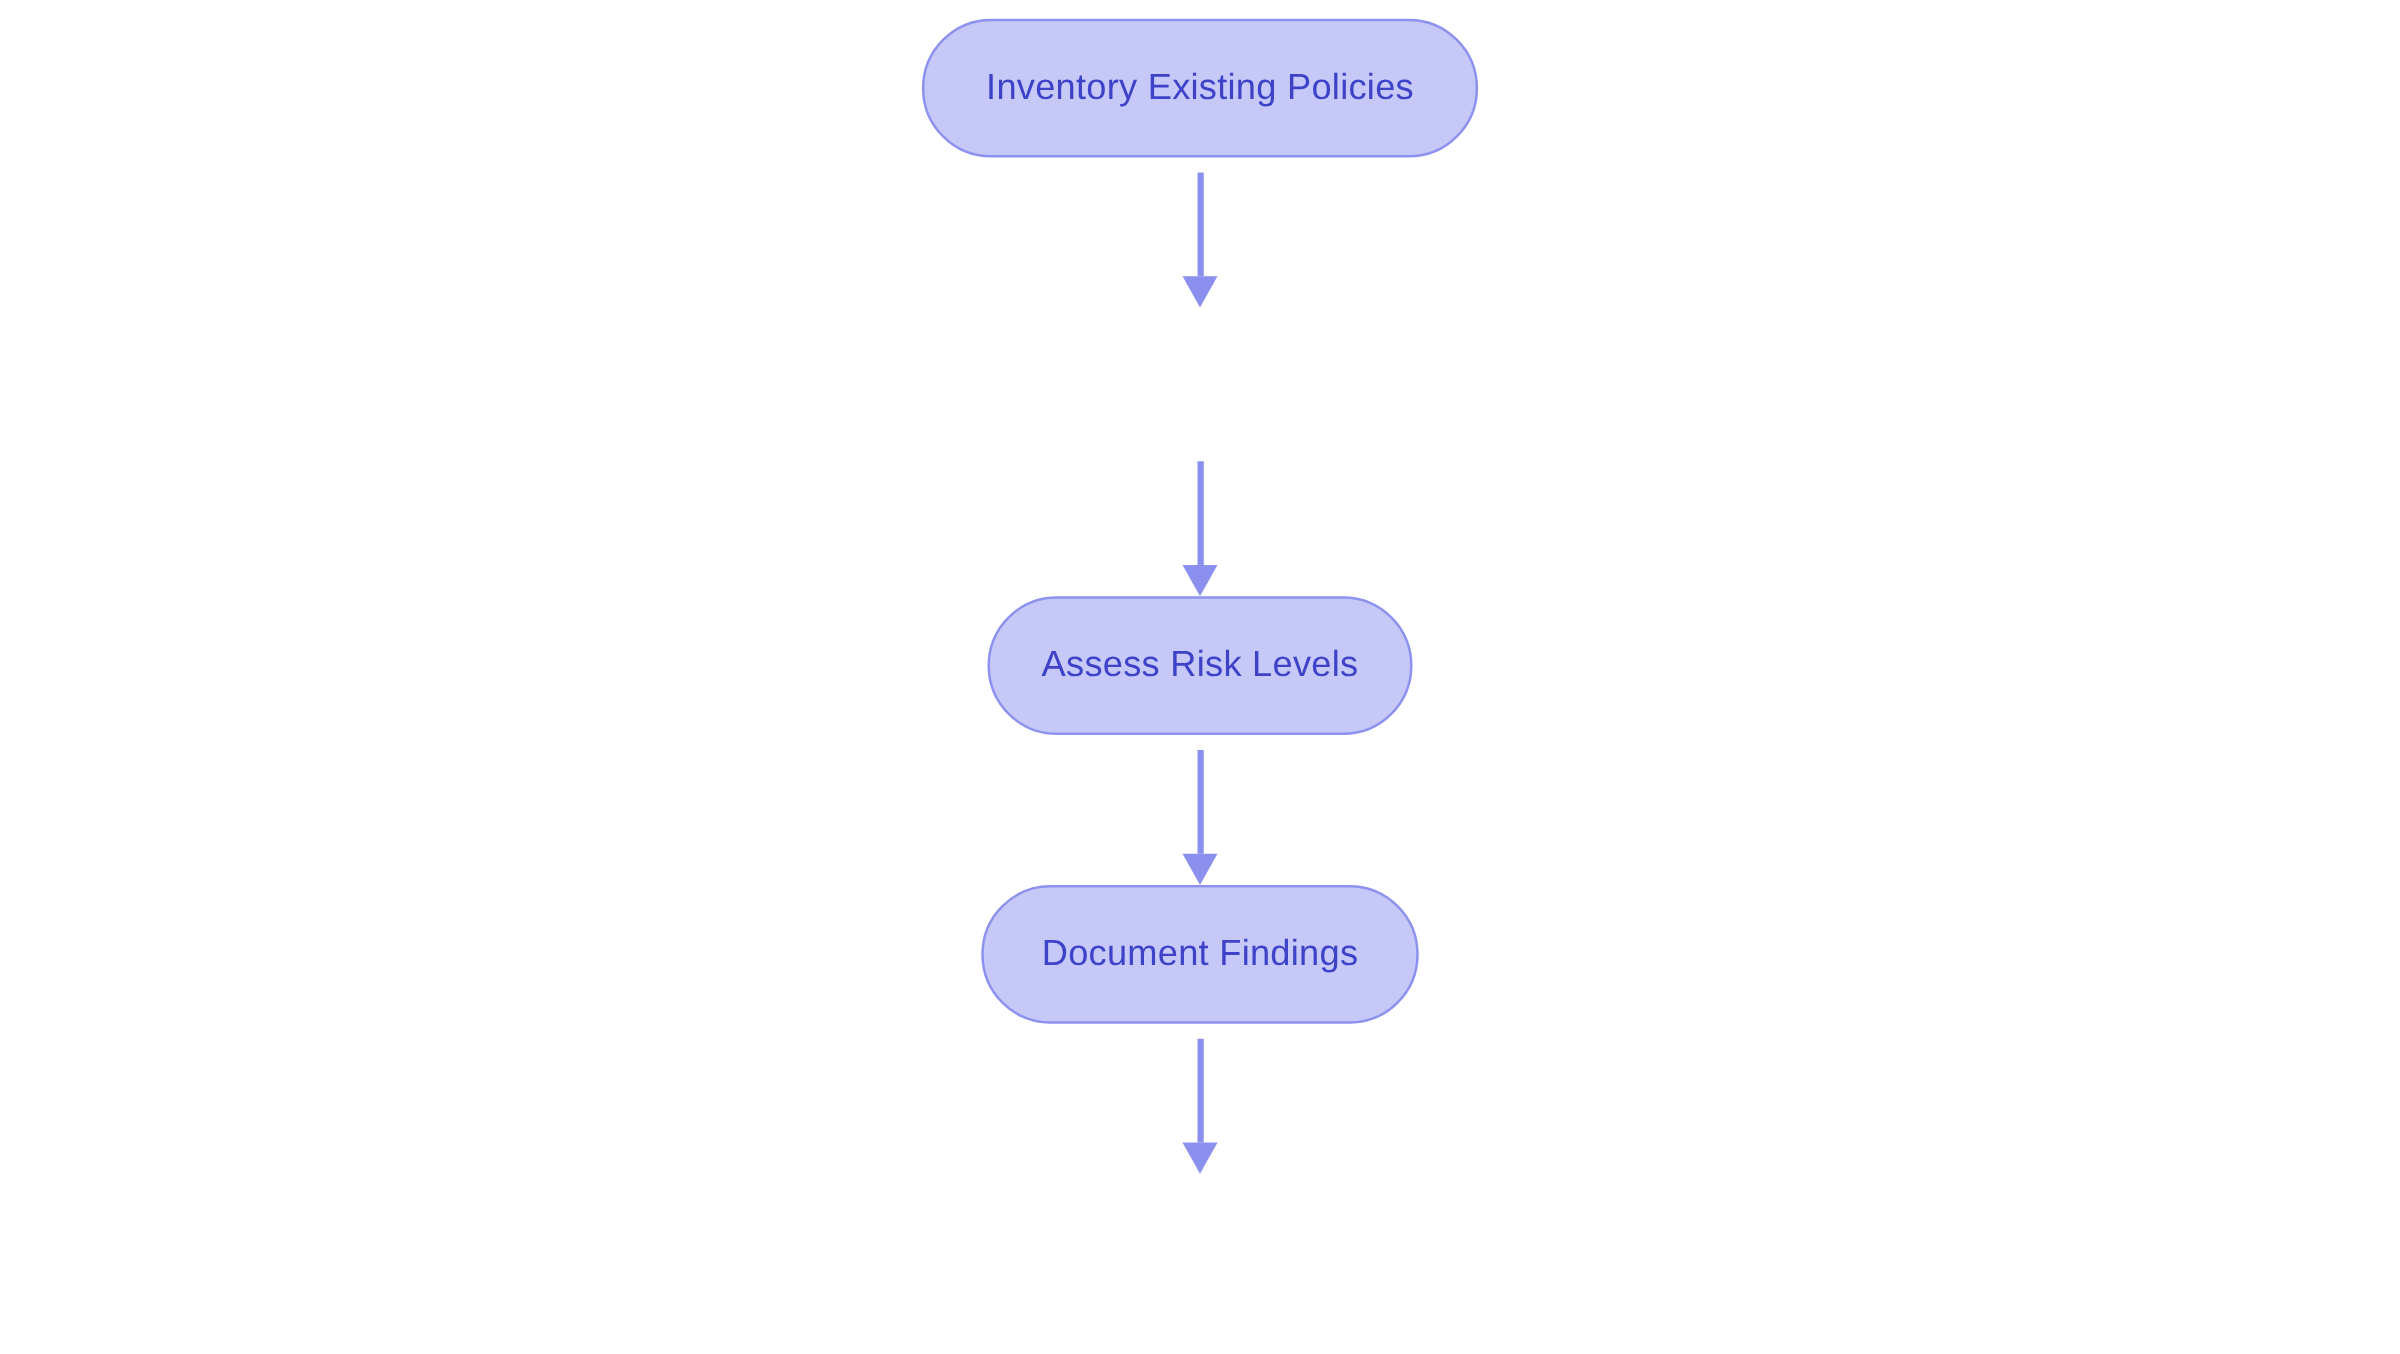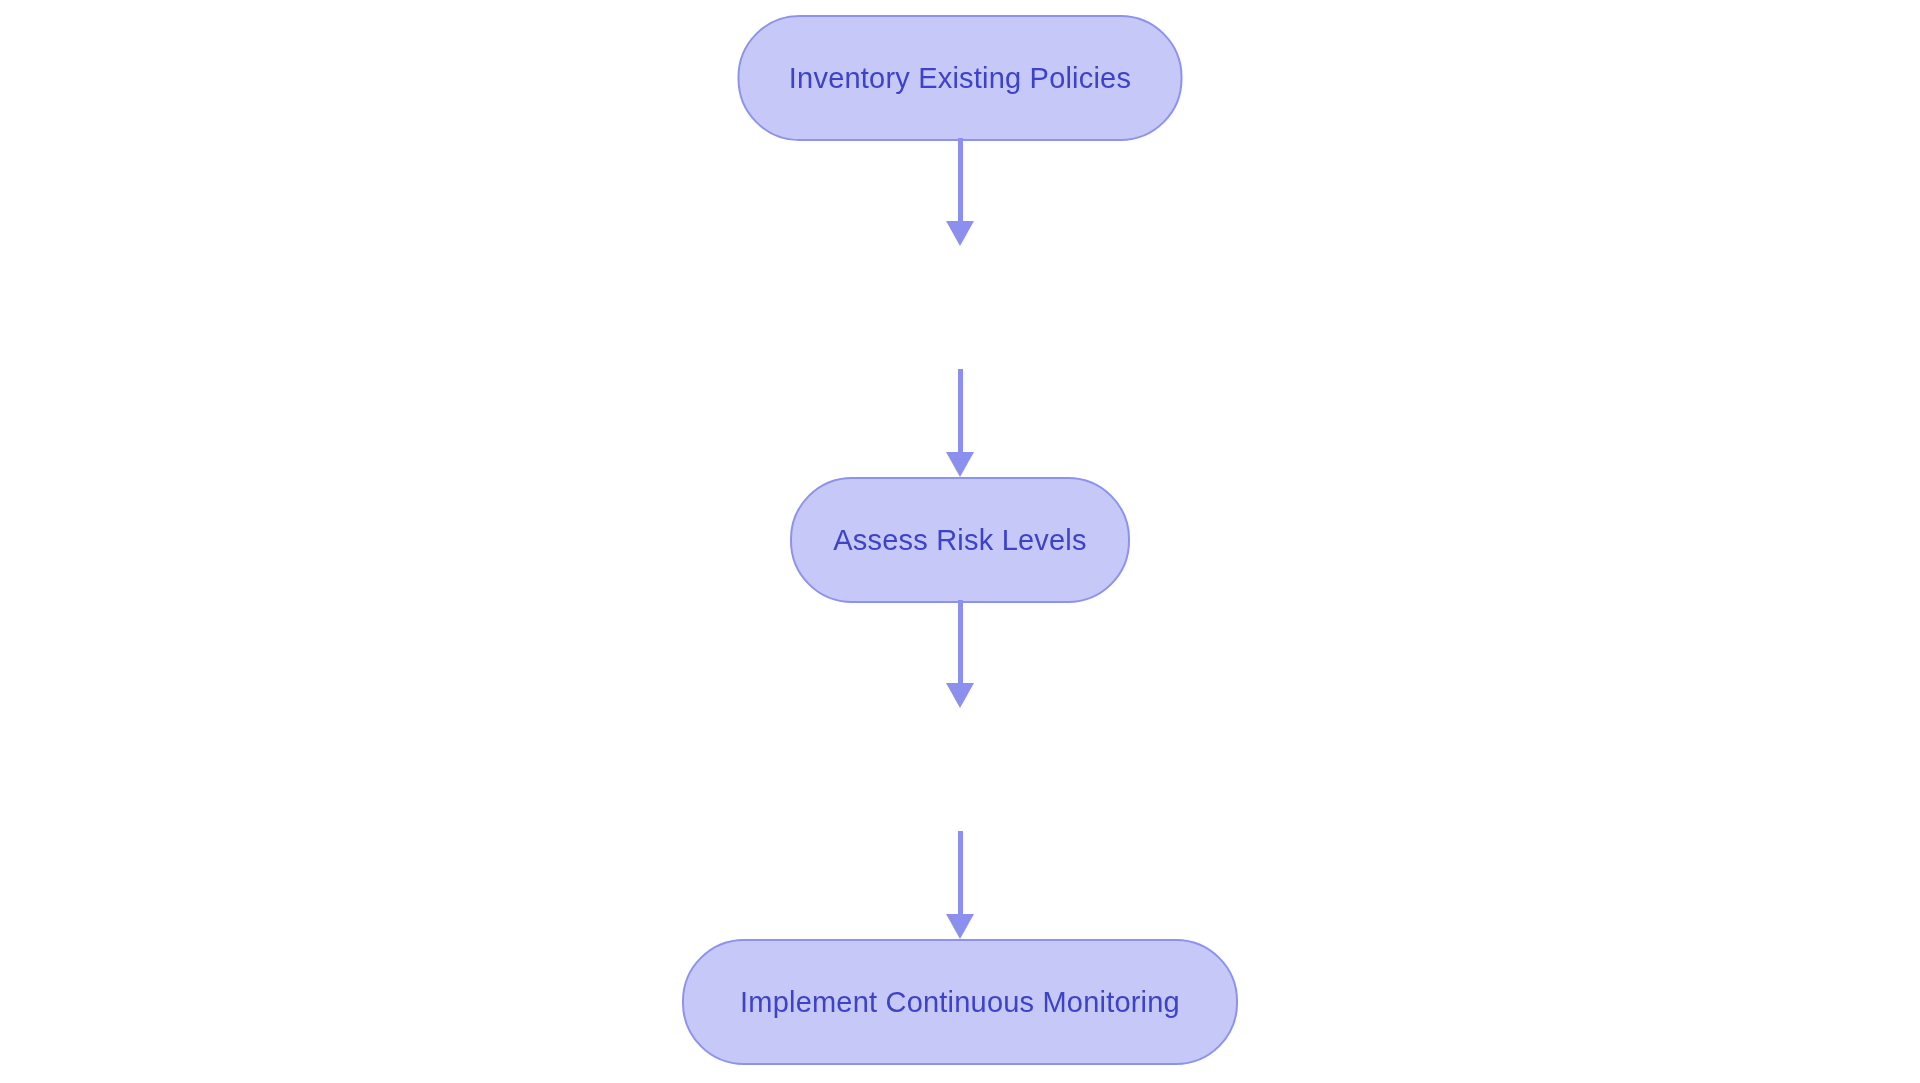--- a/index.html
+++ b/index.html
@@ -20,21 +20,21 @@
   .canvas {
     position: relative;
     width: 1920px;
     height: 1083px;
     background: var(--canvas-bg);
   }
   .node {
     position: absolute;
     left: 50%;
     transform: translateX(-50%);
-    height: 126px;
+    height: 111px;
     background: var(--node-fill);
     border: 2px solid var(--node-border);
     border-radius: 62px;
     display: flex;
     align-items: center;
     justify-content: center;
   }
   .node-label {
     color: var(--node-text);
     font-size: 29px;
@@ -87,23 +87,23 @@
 
   <div class="node" style="top: 477px; width: 340px; text-align: right;">
     <span class="node-label">Assess Risk Levels</span>
   </div>
 
   <div class="connector" style="top: 600px;">
     <div class="connector-line"></div>
     <div class="connector-head"></div>
   </div>
 
+  <div class="node" style="top: 708px; width: 350px;">
+    <span class="node-label">Document Findings</span>
+  </div>
 
   <div class="connector" style="top: 831px;">
     <div class="connector-line"></div>
     <div class="connector-head"></div>
   </div>
 
-  <div class="node" style="top: 939px; width: 556px;">
-    <span class="node-label">Implement Continuous Monitoring</span>
-  </div>
 
 </div>
 
 </body></html>

